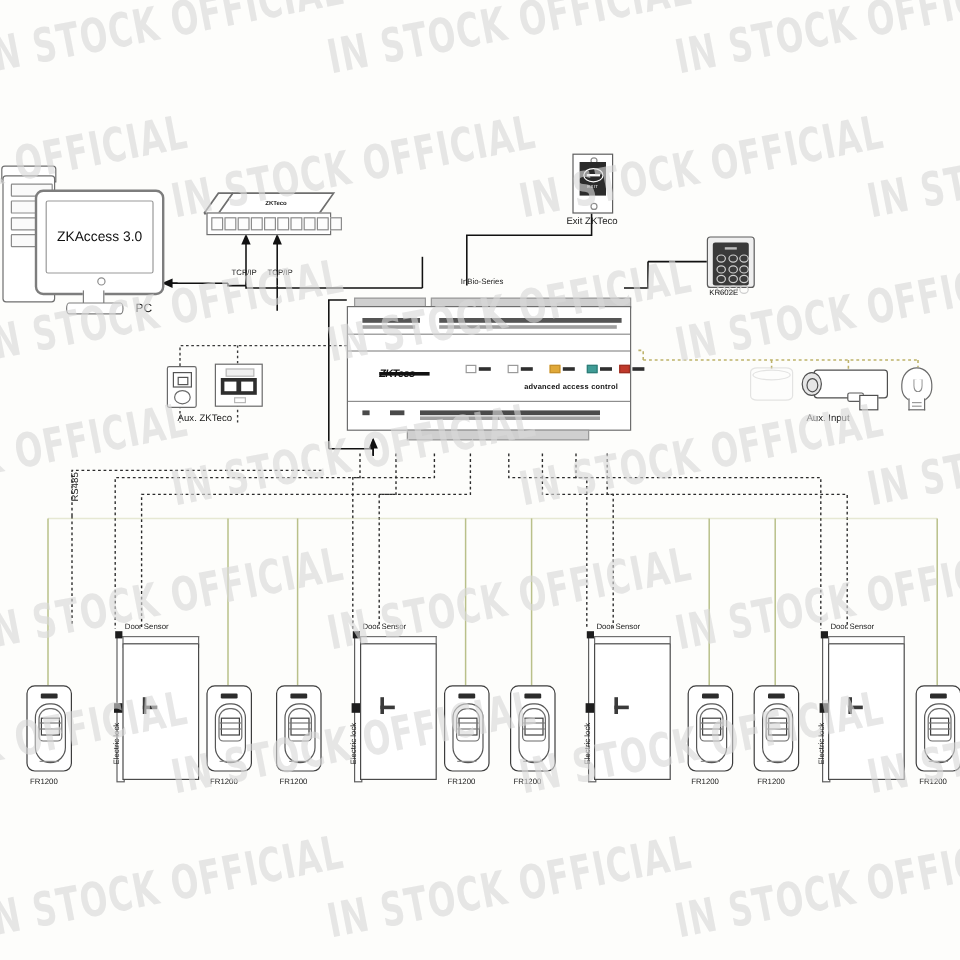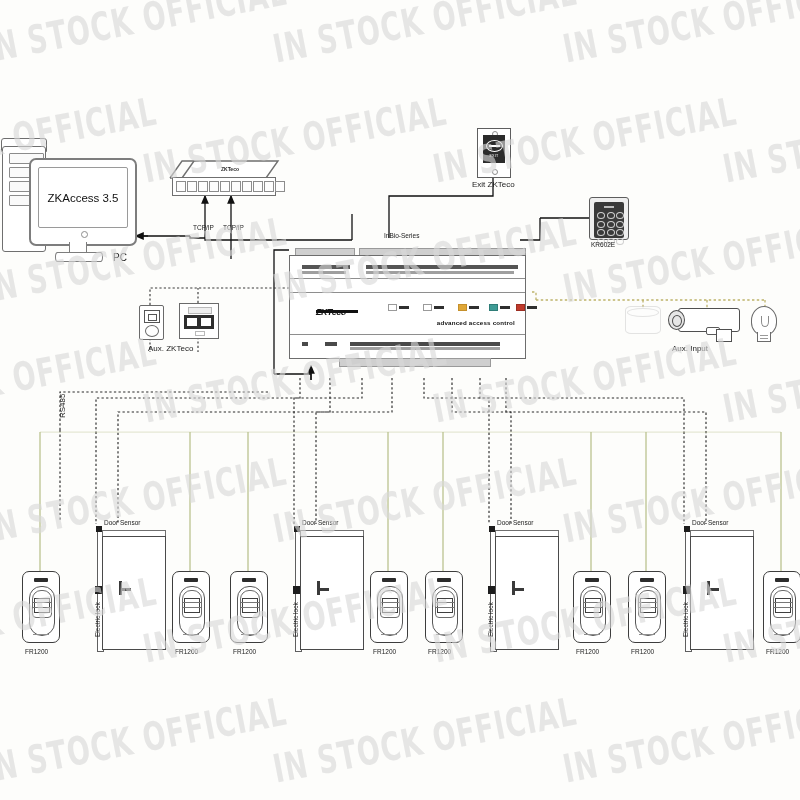--- a/index.html
+++ b/index.html
@@ -341,21 +341,21 @@
     <div class="dev">
       <div class="tower-top"></div>
       <div class="tower-body">
         <div class="tower-slot" style="top:6px"></div>
         <div class="tower-slot" style="top:20px"></div>
         <div class="tower-slot" style="top:34px"></div>
         <div class="tower-slot" style="top:48px"></div>
       </div>
       <div class="monitor">
         <div class="screen">
-          <span>ZKAccess 3.5</span>
+          <span>ZKAccess 3.0</span>
         </div>
         <div class="mon-dot"></div>
       </div>
       <div class="mon-neck"></div>
       <div class="mon-base"></div>
       <div class="lbl md" style="left:113px;top:252px;">PC</div>
     </div>
 
     <div class="dev">
       <div style="position:absolute;left:168px;top:158px;width:112px;height:22px;">

